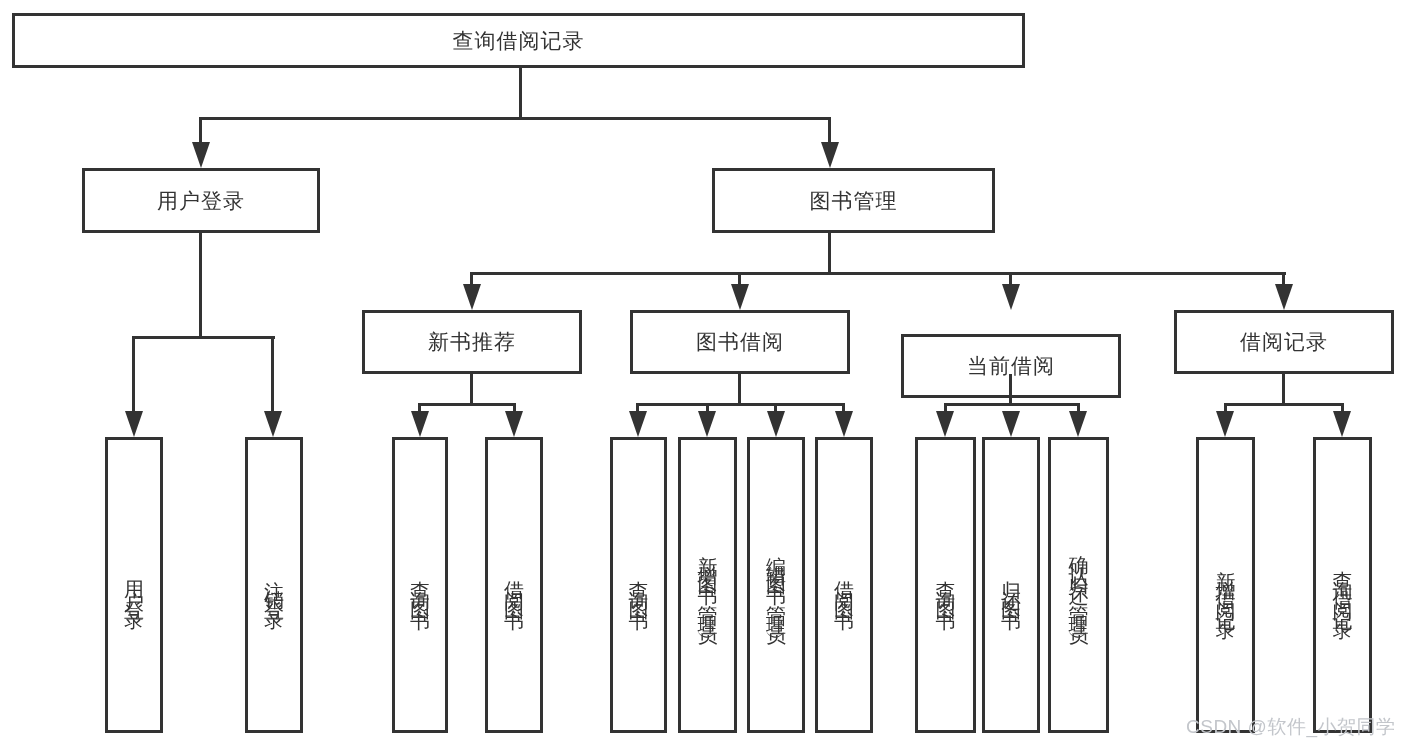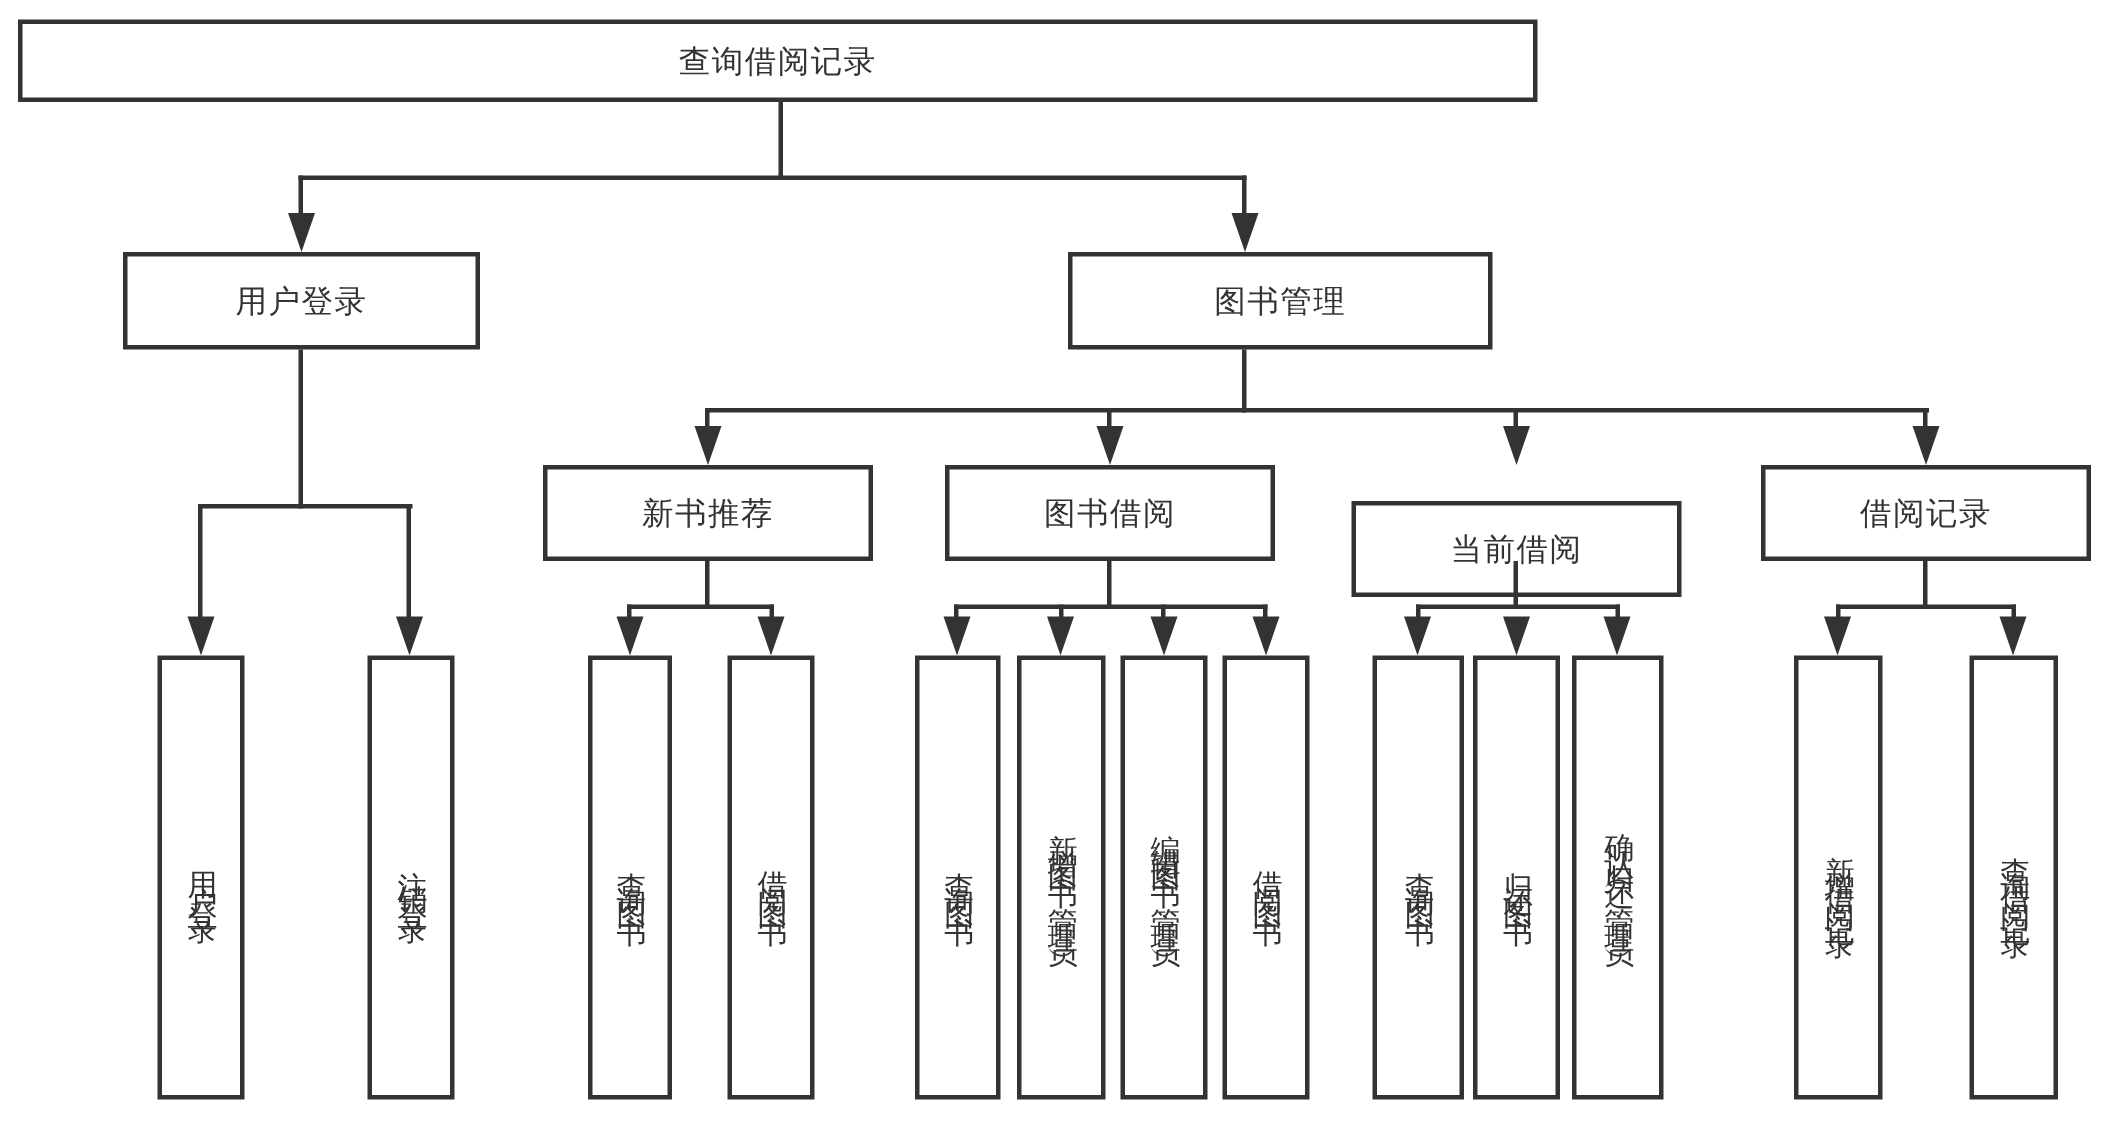--- a/index.html
+++ b/index.html
@@ -156,14 +156,15 @@
     <span>确认归还（管理员）</span>
   </div>
 
   <div class="vbox" style="left:1196px;top:437px;width:59px;height:296px;">
     <span>新增借阅记录</span>
   </div>
   <div class="vbox" style="left:1313px;top:437px;width:59px;height:296px;">
     <span>查询借阅记录</span>
   </div>
 
+  <div class="watermark">CSDN @软件_小贺同学</div>
 
 </div>
 
 </body></html>

